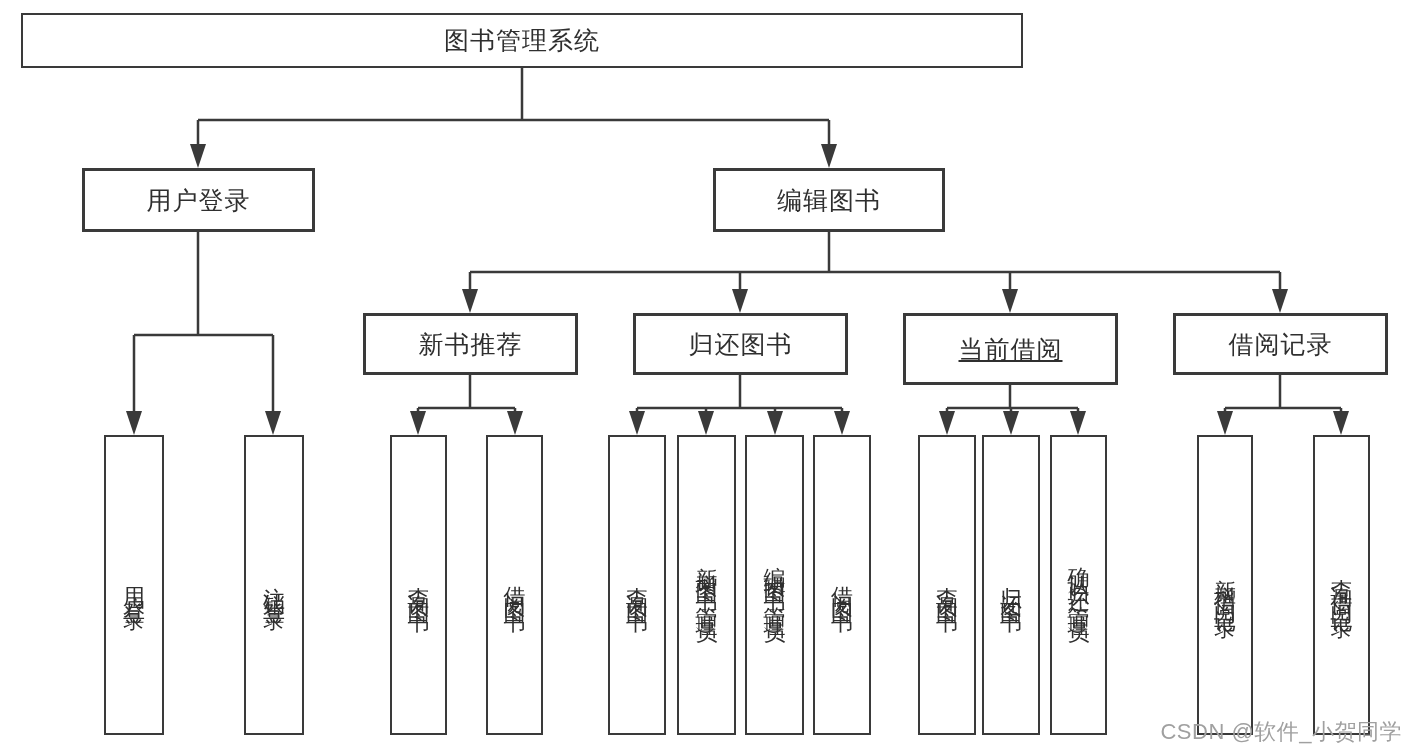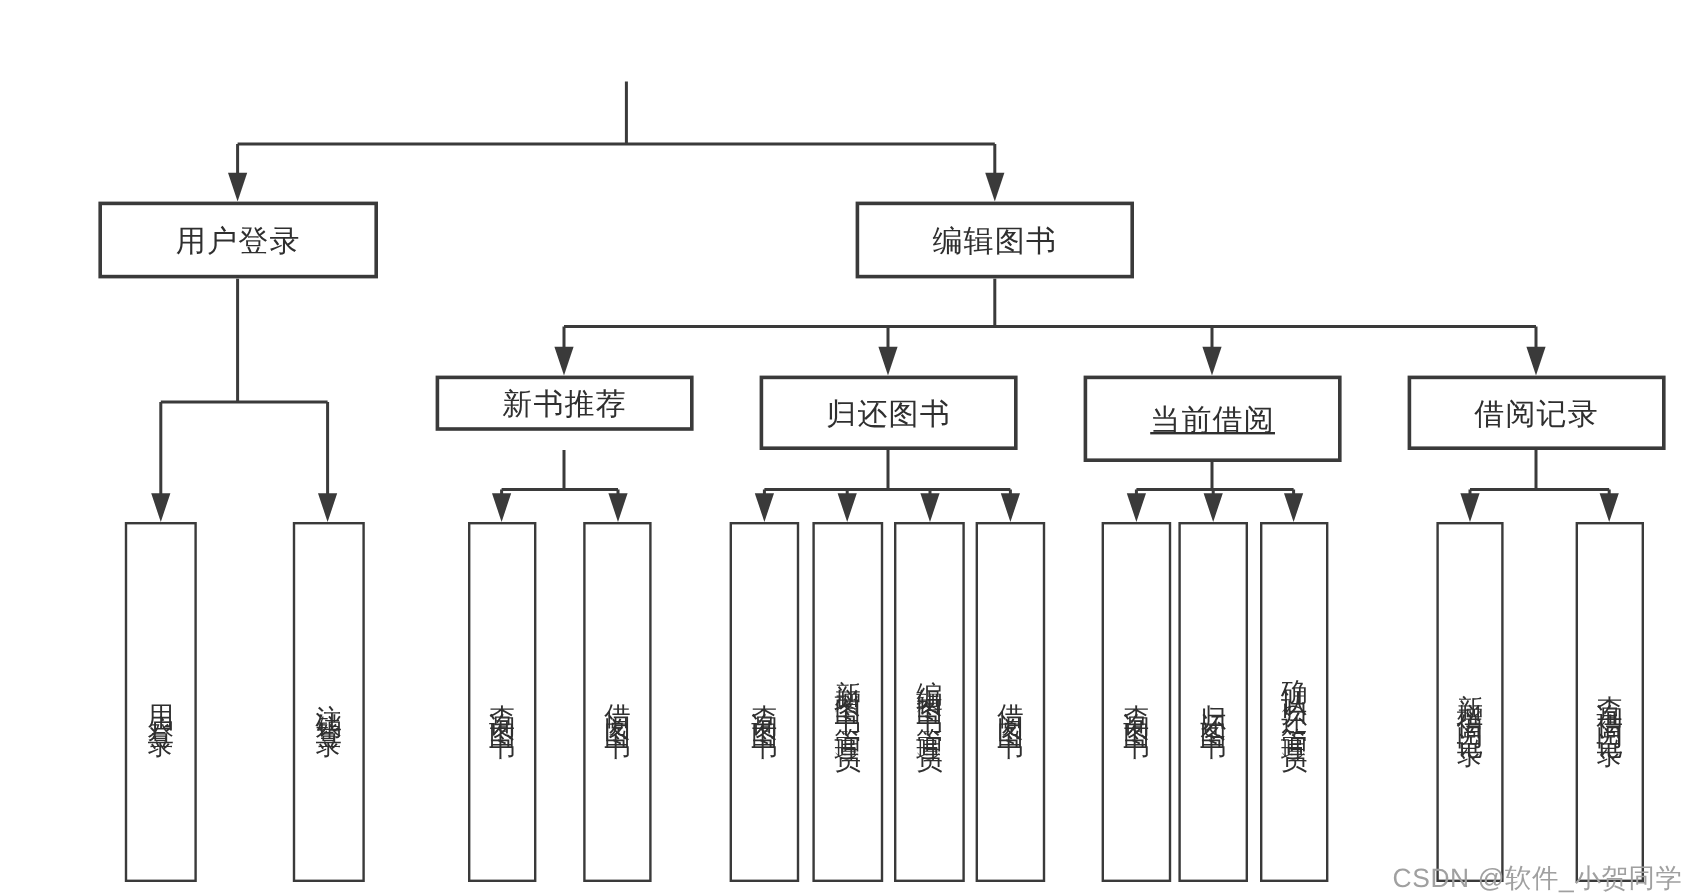--- a/index.html
+++ b/index.html
@@ -93,25 +93,26 @@
       <polygon points="767,411 783,411 775,435"></polygon>
       <polygon points="834,411 850,411 842,435"></polygon>
       <polygon points="939,411 955,411 947,435"></polygon>
       <polygon points="1003,411 1019,411 1011,435"></polygon>
       <polygon points="1070,411 1086,411 1078,435"></polygon>
       <polygon points="1217,411 1233,411 1225,435"></polygon>
       <polygon points="1333,411 1349,411 1341,435"></polygon>
     </g>
   </svg>
 
+  <div class="node hbox rootbox" style="left:21px; top:13px; width:1002px; height:55px;">图书管理系统</div>
 
   <div class="node hbox" style="left:82px; top:168px; width:233px; height:64px;">用户登录</div>
   <div class="node hbox" style="left:713px; top:168px; width:232px; height:64px;">编辑图书</div>
 
-  <div class="node hbox" style="left:363px; top:313px; width:215px; height:46px;">新书推荐</div>
+  <div class="node hbox" style="left:363px; top:313px; width:215px; height:62px;">新书推荐</div>
   <div class="node hbox" style="left:633px; top:313px; width:215px; height:62px;">归还图书</div>
   <div class="node hbox" style="left:903px; top:313px; width:215px; height:72px;text-decoration:underline;">当前借阅</div>
   <div class="node hbox" style="left:1173px; top:313px; width:215px; height:62px;">借阅记录</div>
 
   <div class="node vbox" style="left:104px; top:435px; width:60px; height:300px;">用户登录</div>
   <div class="node vbox" style="left:244px; top:435px; width:60px; height:300px;">注销登录</div>
 
   <div class="node vbox" style="left:390px; top:435px; width:57px; height:300px;">查询图书</div>
   <div class="node vbox" style="left:486px; top:435px; width:57px; height:300px;">借阅图书</div>
 

